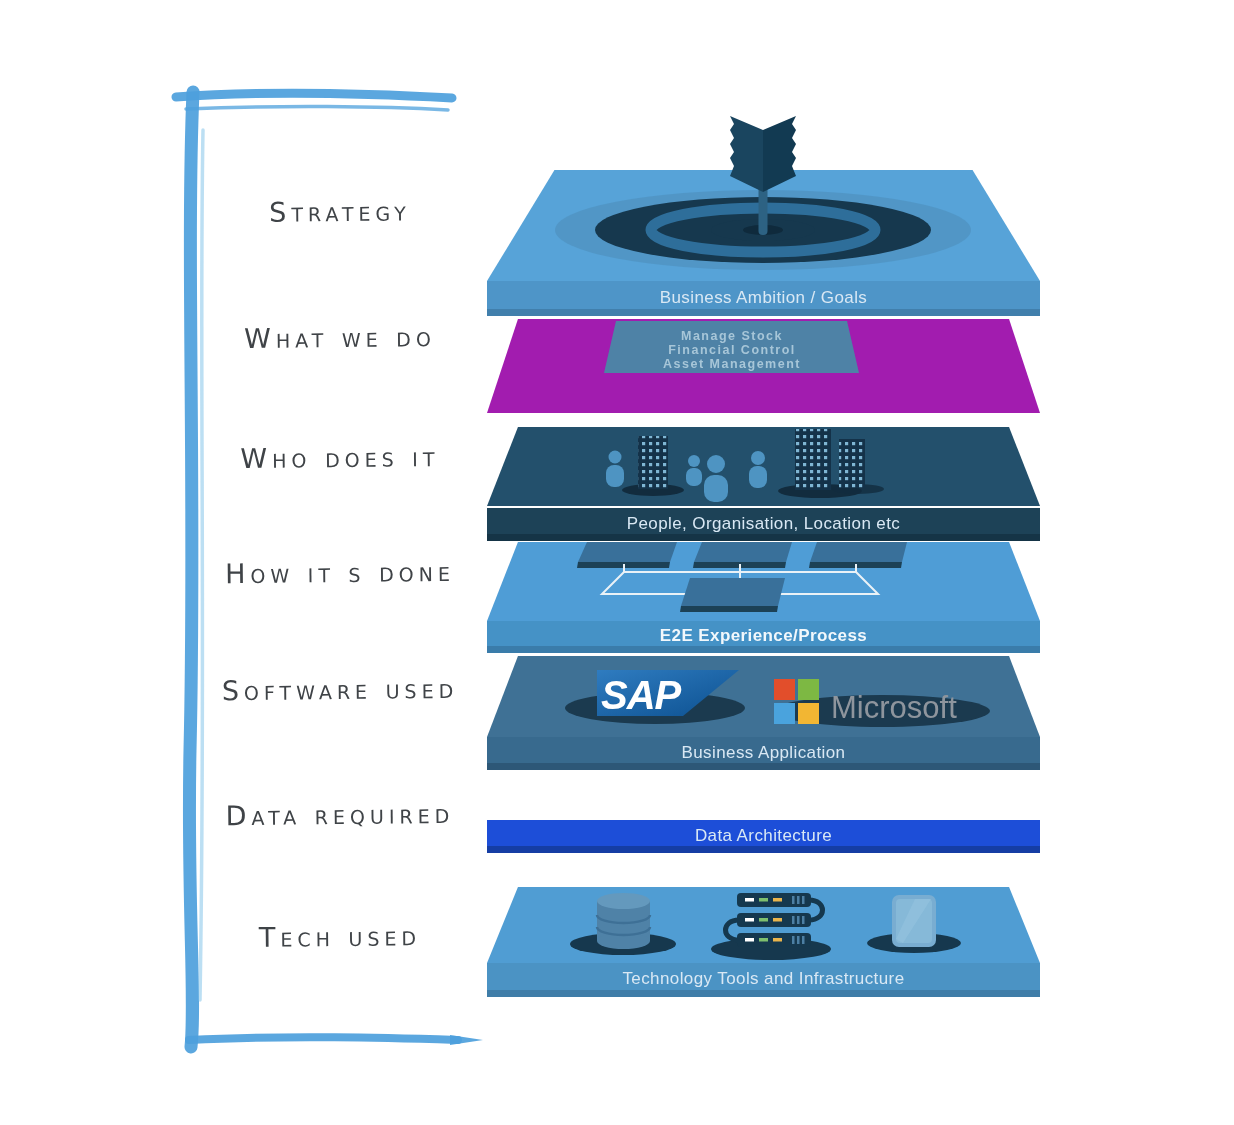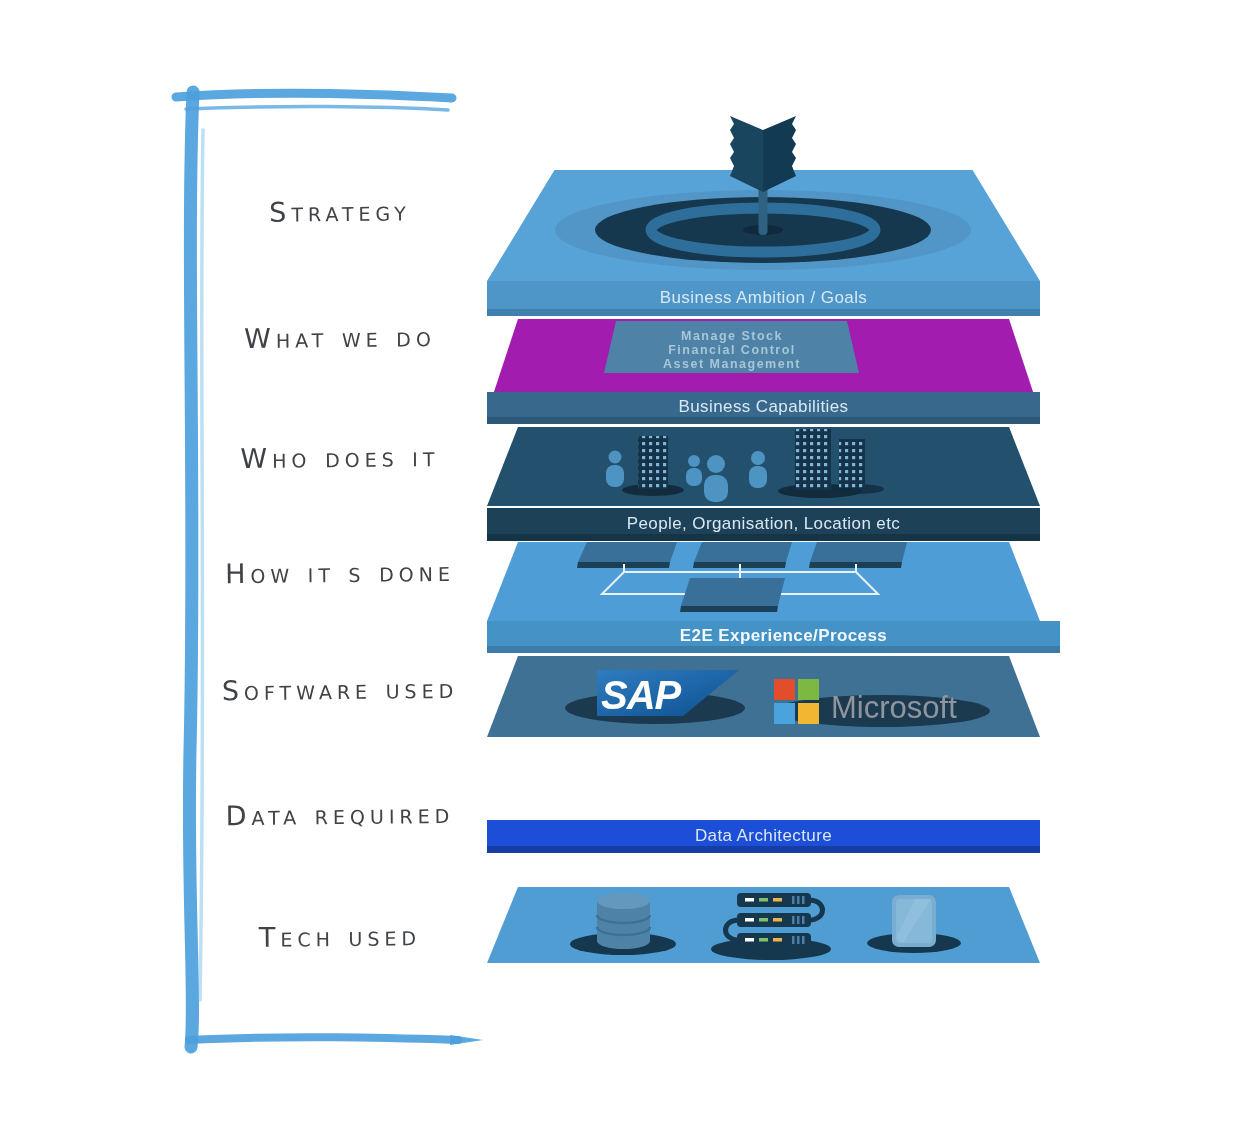--- a/index.html
+++ b/index.html
@@ -63,23 +63,20 @@
   </div>
 
   <div class="ltop clip-rest" style="top:319px;height:94px;background:#a21caf;">
     <svg class="face-svg" width="553" height="73" viewBox="0 0 553 73">
       <polygon points="129,2 360,2 372,54 117,54" fill="#4e82a6"></polygon>
       <text x="245" y="21" text-anchor="middle" font-size="12.5" font-weight="bold" letter-spacing="1.5" fill="#a7c6d8">Manage Stock</text>
       <text x="245" y="35" text-anchor="middle" font-size="12.5" font-weight="bold" letter-spacing="1.5" fill="#a7c6d8">Financial Control</text>
       <text x="245" y="49" text-anchor="middle" font-size="12.5" font-weight="bold" letter-spacing="1.5" fill="#a7c6d8">Asset Management</text>
     </svg>
   </div>
-  <div class="lbar" style="top:392px;height:32px;background:#38698c;box-shadow:inset 0 -7px 0 rgba(8,25,40,.22);">
-    <span class="cap">Business Capabilities</span>
-  </div>
 
   <div class="ltop clip-rest" style="top:427px;height:79px;background:#23506c;">
     <svg class="face-svg" width="553" height="79" viewBox="0 0 553 79">
       <defs>
         <pattern id="win" width="7" height="7" patternUnits="userSpaceOnUse">
           <rect width="7" height="7" fill="#143249"></rect>
           <rect x="1" y="1" width="3.2" height="3.2" fill="#7fb6d4"></rect>
         </pattern>
       </defs>
       <ellipse cx="166" cy="63" rx="31" ry="6" fill="#122c3e"></ellipse>
@@ -115,21 +112,21 @@
       <g stroke="#eaf2f7" stroke-width="2" fill="none">
         <path d="M137 22 L137 30 M253 22 L253 30 M369 22 L369 30"></path>
         <path d="M137 30 L369 30"></path>
         <path d="M253 30 L253 38"></path>
         <path d="M137 30 L115 52 L391 52 L369 30"></path>
       </g>
       <polygon points="203,36 298,36 291,64 194,64" fill="#39709a"></polygon>
       <polygon points="194,64 291,64 290,70 193,70" fill="#1c4156"></polygon>
     </svg>
   </div>
-  <div class="lbar" style="top:621px;height:32px;background:#4592c6;box-shadow:inset 0 -7px 0 rgba(10,30,45,.18);font-weight:700;color:#f2f8fc;padding-left:20px;">
+  <div class="lbar" style="top:621px;height:32px;background:#4592c6;box-shadow:inset 0 -7px 0 rgba(10,30,45,.18);font-weight:700;color:#f2f8fc;">
     <span class="cap">E2E Experience/Process</span>
   </div>
 
   <div class="ltop clip-rest" style="top:656px;height:81px;background:#3f7195;">
     <svg class="face-svg" width="553" height="81" viewBox="0 0 553 81">
       <defs>
         <linearGradient id="sapg" x1="0" y1="0" x2="1" y2="1">
           <stop offset="0" stop-color="#2f7cc0"></stop>
             <stop offset="1" stop-color="#0c5090"></stop>
         </linearGradient>
@@ -141,20 +138,23 @@
         <text x="114" y="53" font-size="40" font-weight="bold" font-style="italic" fill="#ffffff" letter-spacing="-1">SAP</text>
       </g>
       <g>
         <rect x="287" y="23" width="21" height="21" fill="#e24e2b"></rect>
         <rect x="311" y="23" width="21" height="21" fill="#7db843"></rect>
         <rect x="287" y="47" width="21" height="21" fill="#4aa3dd"></rect>
         <rect x="311" y="47" width="21" height="21" fill="#f2b633"></rect>
         <text x="344" y="62" font-size="31" font-weight="500" fill="#8e959d">Microsoft</text>
       </g>
     </svg>
+  </div>
+  <div class="lbar" style="top:737px;height:33px;background:#386a8e;box-shadow:inset 0 -7px 0 rgba(8,25,40,.22);">
+    <span class="cap">Business Application</span>
   </div>
 
   <div class="lbar" style="top:820px;height:33px;background:#1d4ed8;box-shadow:inset 0 -7px 0 rgba(5,18,30,.28);">
     <span class="cap">Data Architecture</span>
   </div>
 
   <div class="ltop clip-rest" style="top:887px;height:76px;background:#509dd3;">
     <svg class="face-svg" width="553" height="76" viewBox="0 0 553 76">
       <ellipse cx="136" cy="57" rx="53" ry="11" fill="#16384e"></ellipse>
       <ellipse cx="284" cy="62" rx="60" ry="11" fill="#16384e"></ellipse>
@@ -197,14 +197,17 @@
             <rect x="315" y="49" width="2.5" height="8"></rect>
         </g>
       </g>
       <g>
         <rect x="405" y="8" width="44" height="52" rx="7" fill="#79add1"></rect>
         <rect x="409" y="12" width="36" height="44" rx="4" fill="#86b9d8"></rect>
         <polygon points="428,12 444,12 416,56 409,52" fill="#93c2de" opacity="0.7"></polygon>
       </g>
     </svg>
   </div>
+  <div class="lbar" style="top:963px;height:34px;background:#4b93c4;box-shadow:inset 0 -7px 0 rgba(10,30,45,.18);">
+    <span class="cap">Technology Tools and Infrastructure</span>
+  </div>
 
 </div>
 
 </body></html>

